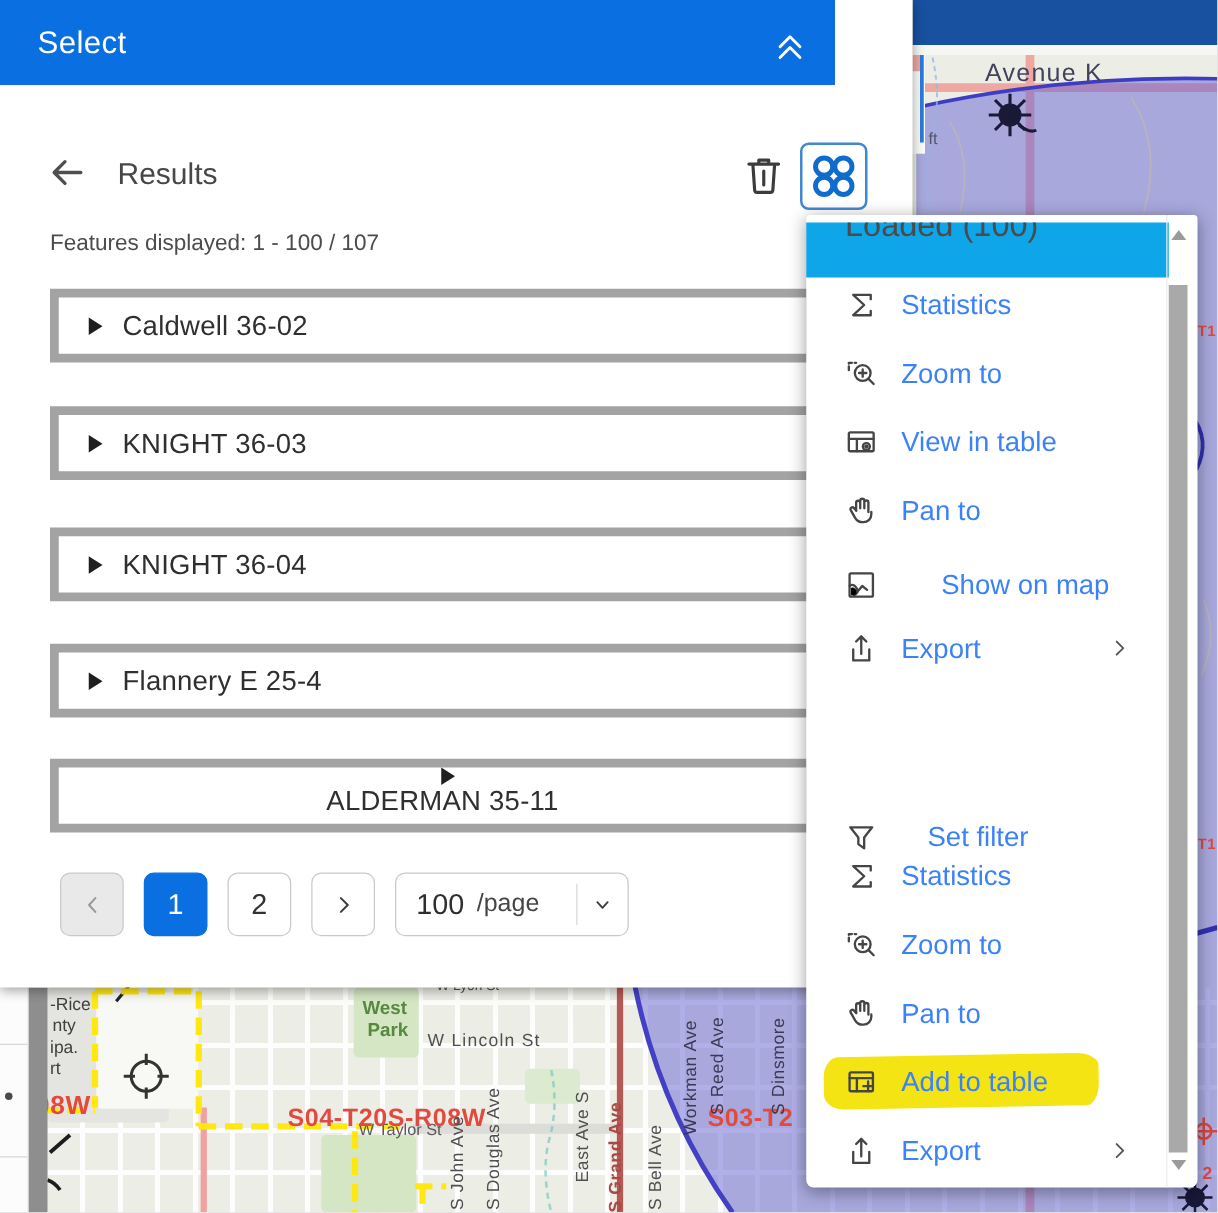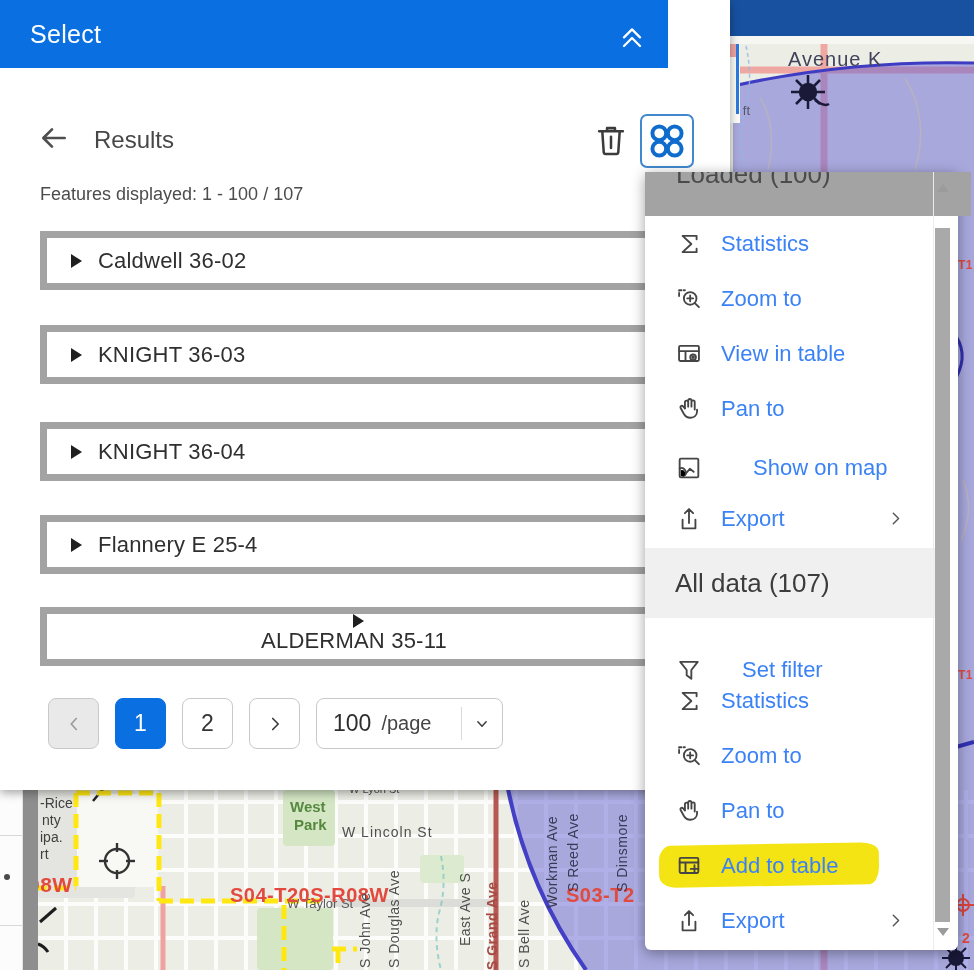--- a/index.html
+++ b/index.html
@@ -79,22 +79,22 @@
     border-radius:8px;background:#fff;box-sizing:border-box;display:flex;align-items:center;cursor:pointer;}
   #page-size .num{font-size:23px;color:#2e2e2e;margin-left:16px;}
   #page-size .suffix{font-size:20px;color:#454545;margin-left:10px;}
   #page-size .sep{position:absolute;right:40px;top:8px;bottom:8px;width:1px;background:#d9d9d9;}
   #page-size svg{position:absolute;right:9px;top:14px;width:22px;height:22px;stroke:#3c3c3c;
     stroke-width:1.6;fill:none;stroke-linecap:round;stroke-linejoin:round;}
 
   
   #context-menu{left:645px;top:172px;width:313px;height:778px;background:#ffffff;z-index:10;
     border-radius:3px 3px 6px 6px;box-shadow:0 3px 14px rgba(0,0,0,.38);}
-  .menu-hdr-clip{position:absolute;left:0;top:0;width:290px;height:44px;background:#a3a3a3;
-    overflow:hidden;padding-left:36px;}
+  .menu-hdr-clip{position:absolute;left:0;top:6px;width:290px;height:44px;background:#0ea5e9;
+    overflow:hidden;}
   .menu-hdr-clip span{position:absolute;left:31px;top:-13px;font-size:26px;color:#4b4b4b;}
   .menu-hdr2{position:absolute;left:0;top:376px;width:290px;height:70px;background:#f0f0f0;
     display:flex;align-items:center;}
   .menu-hdr2 span{font-size:26px;color:#3c3c3c;margin-left:30px;}
   .mi{position:absolute;left:0;width:290px;height:55px;display:flex;align-items:center;cursor:pointer;}
   .mi svg.ic{width:28px;height:28px;margin-left:30px;stroke:#454545;stroke-width:1.6;fill:none;
     stroke-linecap:round;stroke-linejoin:round;flex:none;position:relative;z-index:1;}
   .mi .mi-label{font-size:22px;color:#3b82f6;margin-left:18px;position:relative;z-index:1;}
   .mi svg.sub{position:absolute;left:240px;top:17px;width:21px;height:21px;stroke:#555;
     stroke-width:1.7;fill:none;stroke-linecap:round;stroke-linejoin:round;}
@@ -409,23 +409,20 @@
     <div class="mi" style="top:319px;">
       <svg class="ic">
           <use href="#i-export"></use>
         </svg>
       <span class="mi-label">Export</span>
       <svg class="sub">
           <use href="#i-chevron-right"></use>
         </svg>
     </div>
 
-    <div class="menu-hdr2">
-      <span>All data (107)</span>
-    </div>
 
     <div class="mi" style="top:470px;gap:21px;">
       <svg class="ic">
           <use href="#i-filter"></use>
         </svg>
       <span class="mi-label">Set filter</span>
     </div>
     <div class="mi" style="top:501px;">
       <svg class="ic">
           <use href="#i-sigma"></use>

